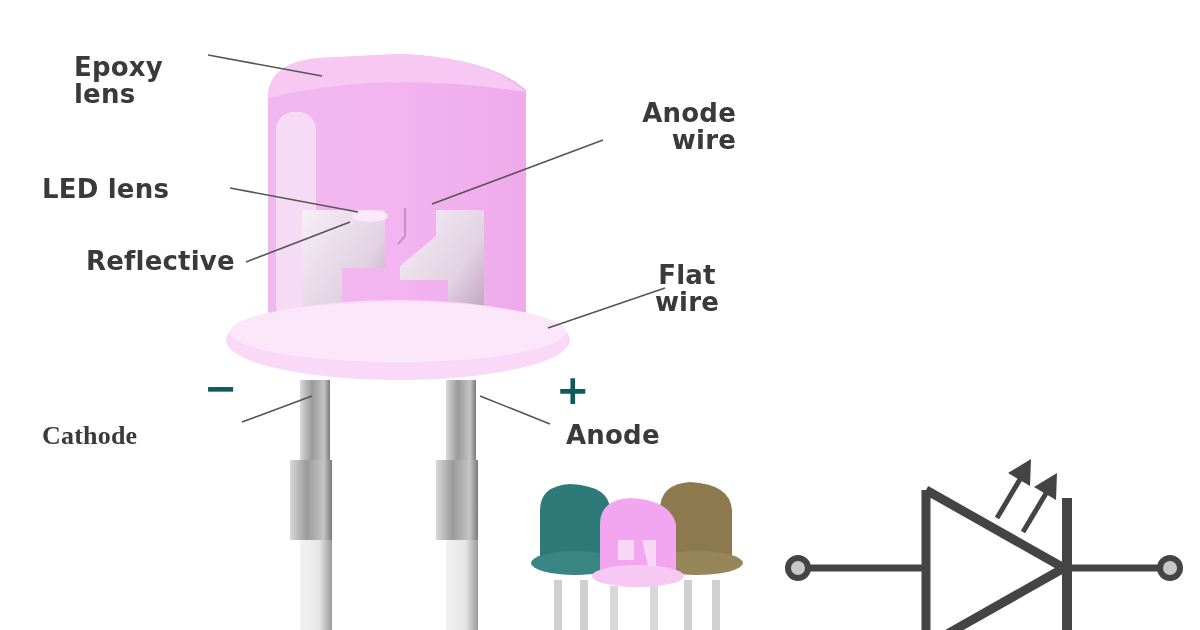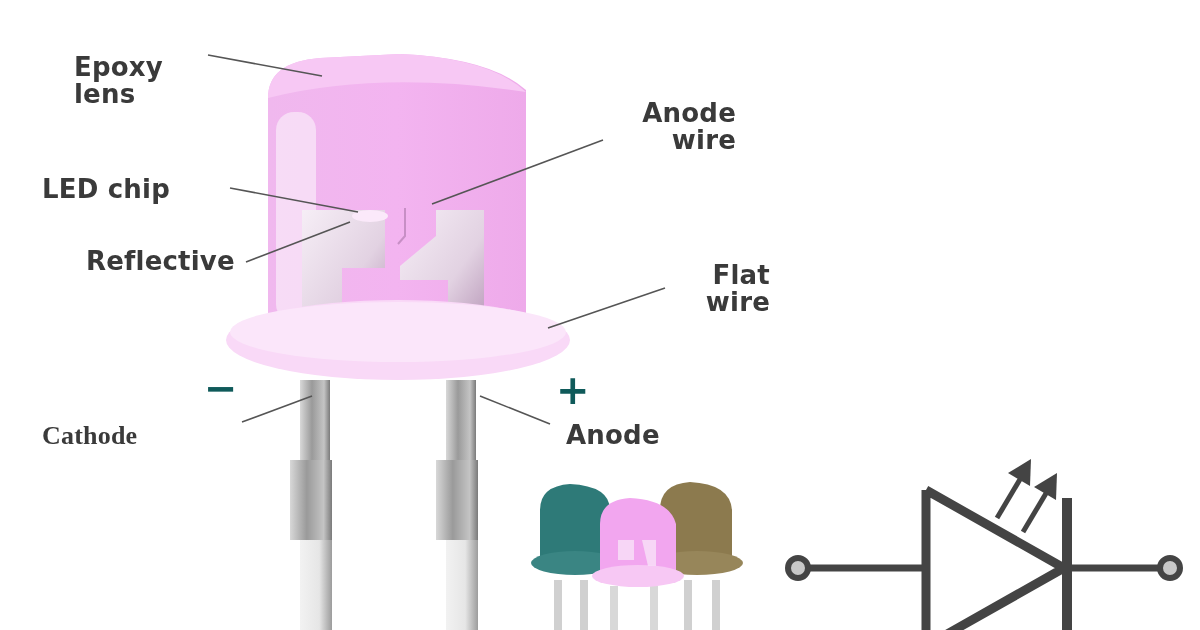--- a/index.html
+++ b/index.html
@@ -114,26 +114,26 @@
 
 <div class="label" style="left:42px; top:54px;margin-left:32px;">
   <div>Epoxy</div>
   <div>lens</div>
 </div>
 <div class="label right" style="left:600px; top:100px; width:136px;">
   <div>Anode</div>
   <div>wire</div>
 </div>
 <div class="label" style="left:42px; top:176px;">
-  <div>LED chip</div>
+  <div>LED lens</div>
 </div>
 <div class="label" style="left:42px; top:248px;margin-left:44px;">
   <div>Reflective</div>
 </div>
-<div class="label right" style="left:660px; top:262px; width:110px;">
+<div class="label right" style="left:632px; top:262px; width:110px;text-align:center;">
   <div>Flat</div>
   <div>wire</div>
 </div>
 <div class="label" style="left:42px; top:422px;font-family:Liberation Serif, serif;">
   <div>Cathode</div>
 </div>
 <div class="label" style="left:566px; top:422px;">
   <div>Anode</div>
 </div>
 

